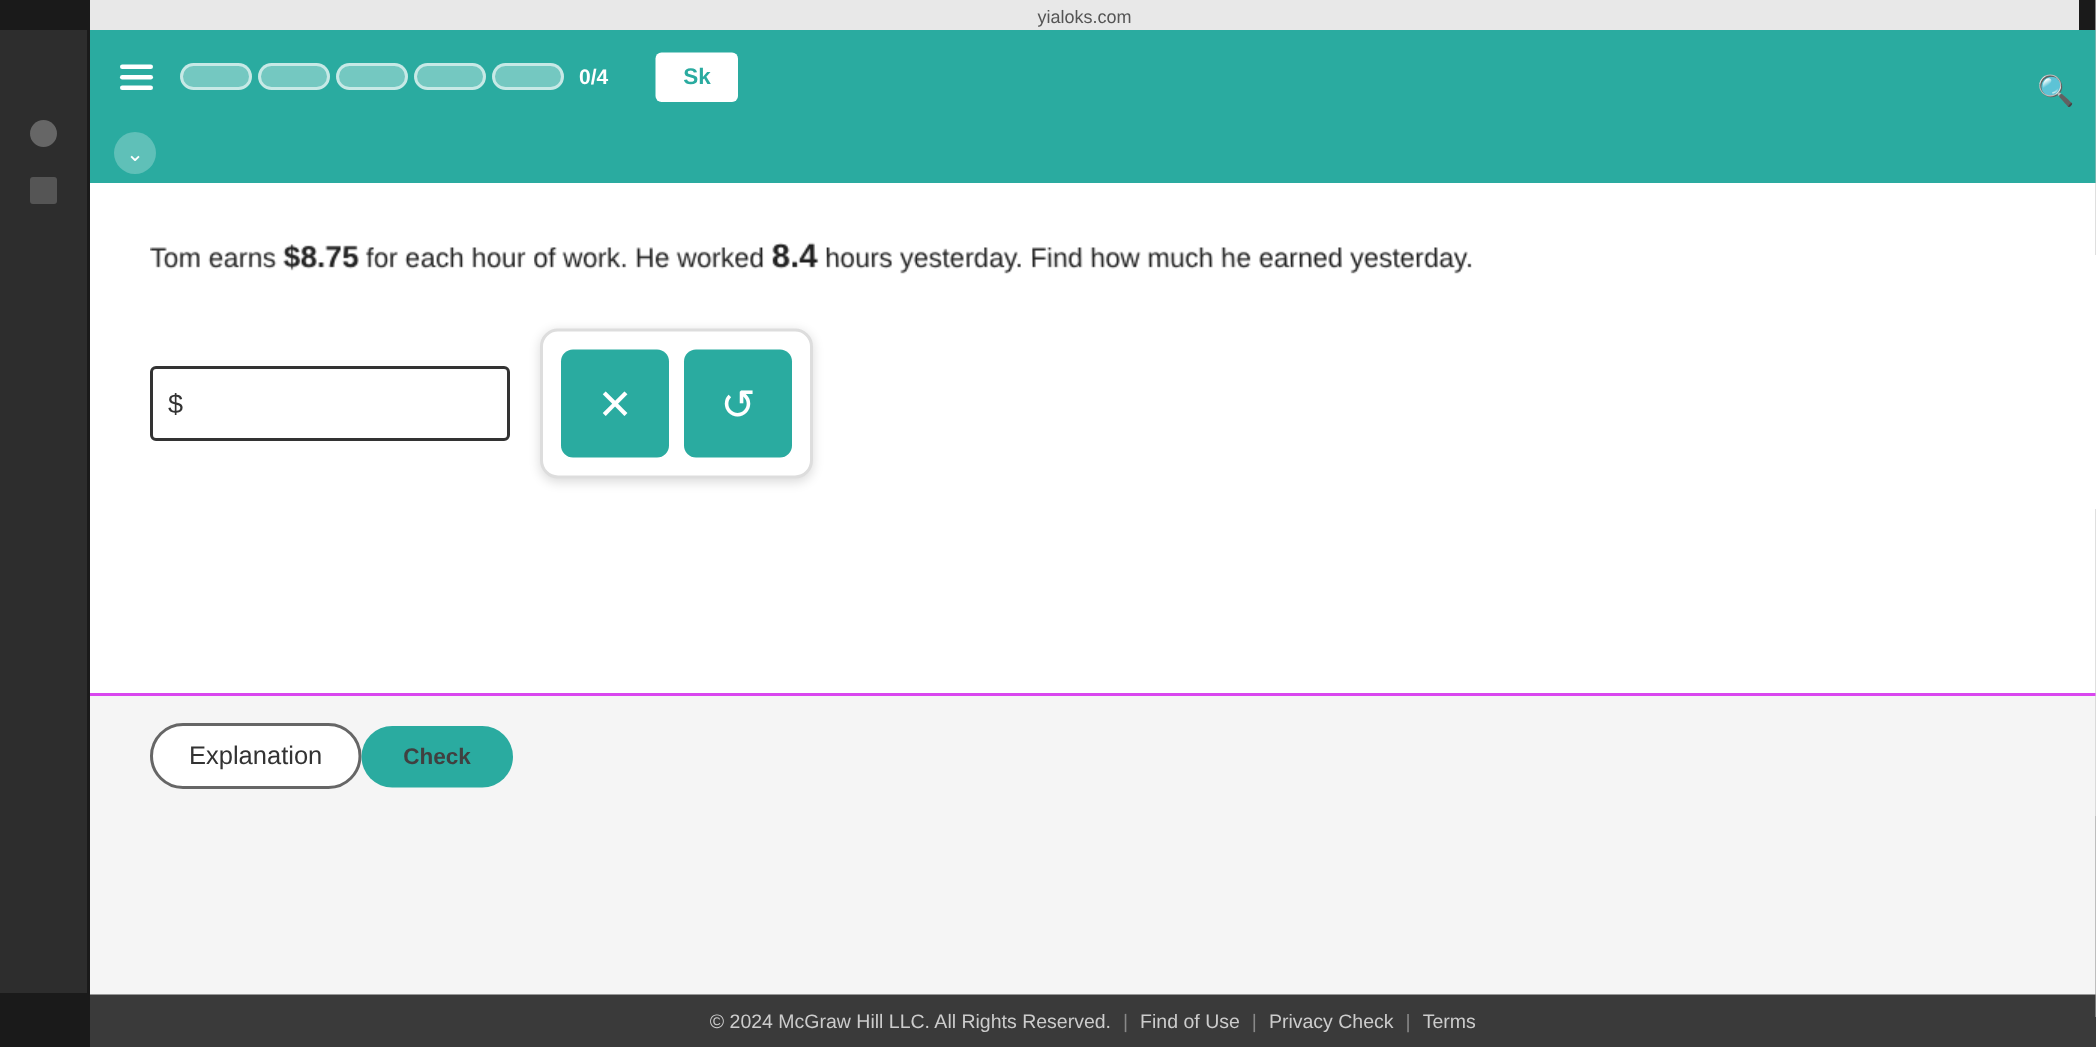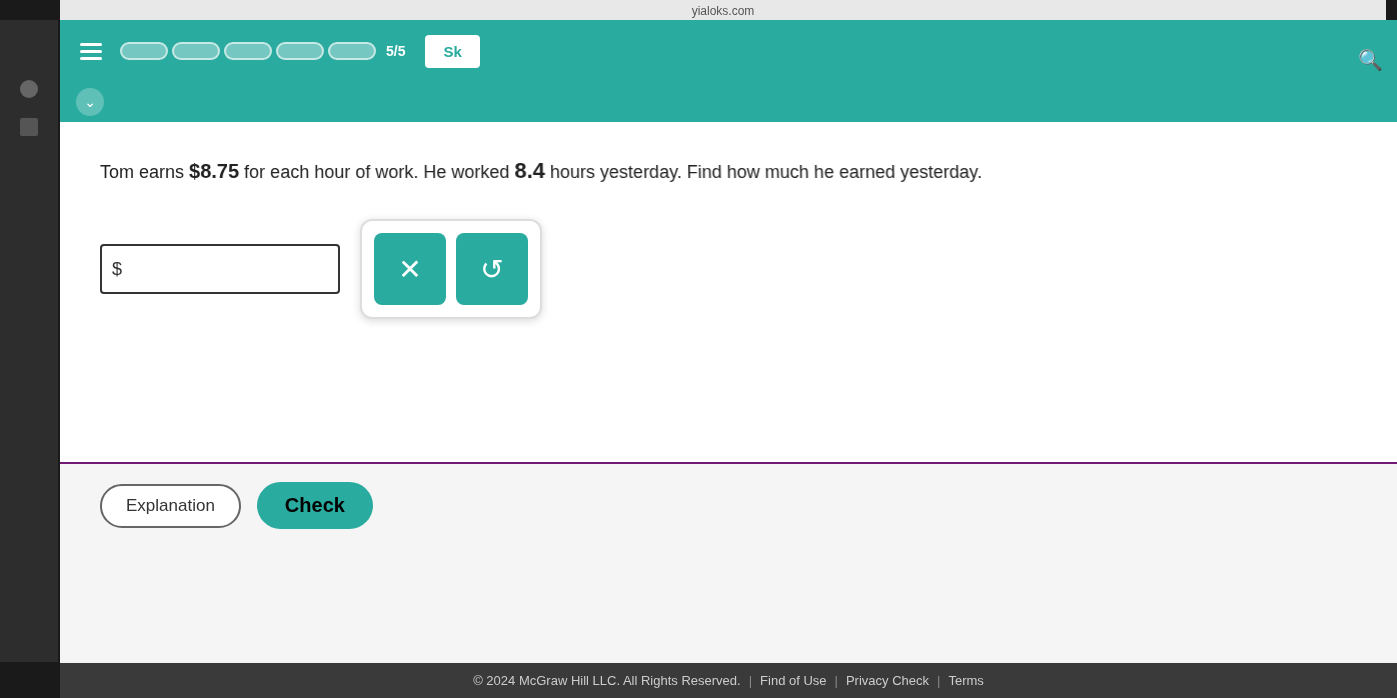--- a/index.html
+++ b/index.html
@@ -106,21 +106,21 @@
 
     .skip-button {
       background: white;
       color: #2aaba0;
       border: none;
       padding: 8px 18px;
       font-size: 15px;
       font-weight: bold;
       border-radius: 4px;
       cursor: pointer;
-      margin-left: 10px;
+      margin-left: 22px;
     }
 
     
     .sub-header {
       background: #2aaba0;
       padding: 6px 16px;
       display: flex;
       align-items: center;
     }
 
@@ -221,44 +221,44 @@
       display: flex;
       align-items: center;
       justify-content: center;
       color: white;
       font-size: 28px;
     }
 
     
     .bottom-area {
       background: #f5f5f5;
-      border-top: 2px solid #701a75;
+      border-top: 2px solid #d946ef;
       padding: 18px 40px;
       display: flex;
       align-items: center;
-      gap: 16px;
+      gap: 0;
     }
 
     .explanation-btn {
       border: 2px solid #666;
       background: white;
       border-radius: 24px;
       padding: 10px 24px;
       font-size: 17px;
       color: #333;
       cursor: pointer;
     }
 
     .check-btn {
       background: #2aaba0;
-      color: #000000;
+      color: #404040;
       border: none;
       border-radius: 24px;
       padding: 12px 28px;
-      font-size: 20px;
+      font-size: 15px;
       font-weight: bold;
       cursor: pointer;
     }
 
     
     .footer {
       background: #3a3a3a;
       position: absolute;
       bottom: 0;
       left: 0;
@@ -358,21 +358,21 @@
         <span></span>
     </div>
     <div class="progress-area">
       <div class="progress-segments">
         <div class="progress-segment"></div>
         <div class="progress-segment"></div>
         <div class="progress-segment"></div>
         <div class="progress-segment"></div>
         <div class="progress-segment"></div>
       </div>
-      <span class="progress-text">5/5</span>
+      <span class="progress-text">0/4</span>
       <button class="skip-button">Sk</button>
     </div>
   </div>
 
   <div class="sub-header">
     <div class="chevron-down">⌄</div>
   </div>
 
   <div class="content-area">
     <div class="problem-text">

